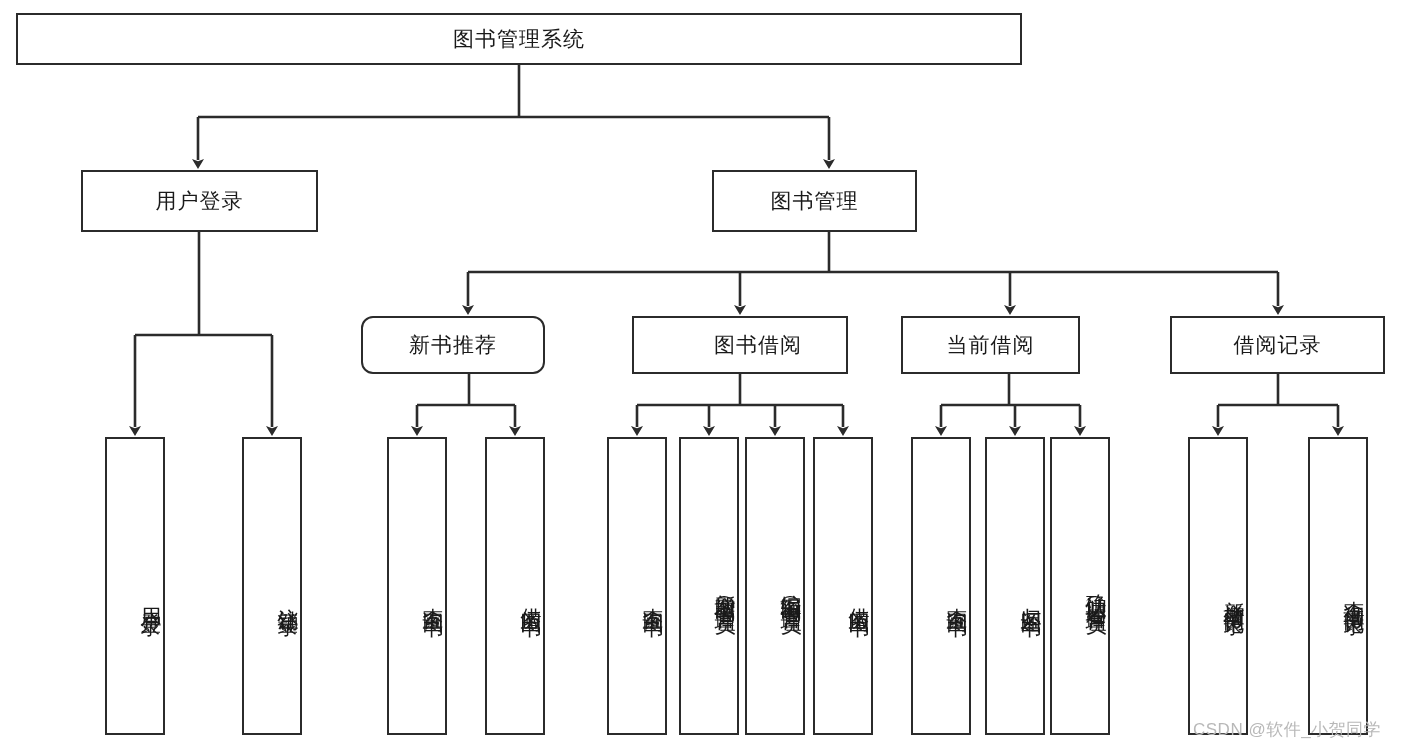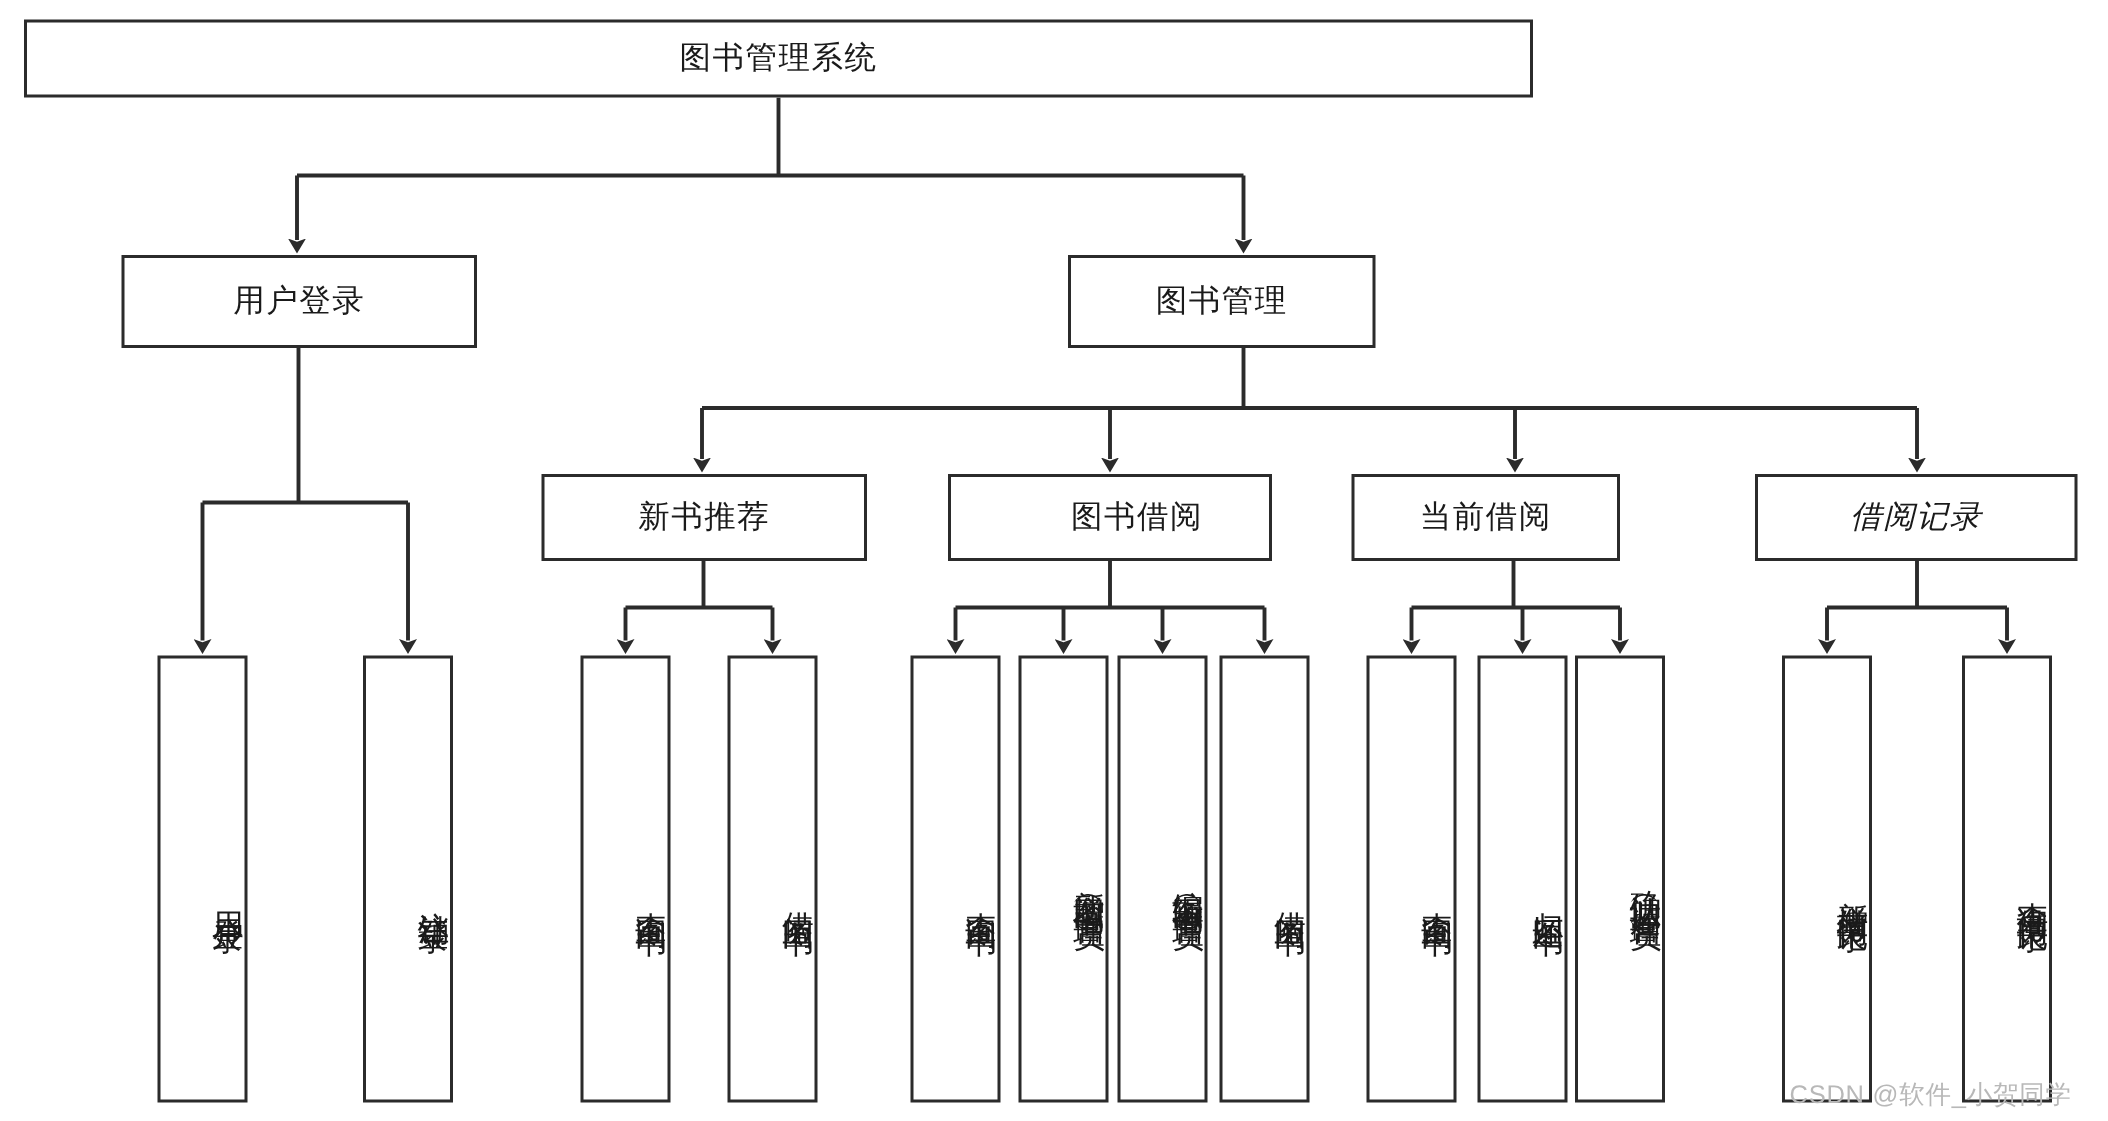--- a/index.html
+++ b/index.html
@@ -125,30 +125,30 @@
     <span>图书管理系统</span>
   </div>
 
   <div class="node horiz" style="left:81px; top:170px; width:237px; height:62px;">
     <span>用户登录</span>
   </div>
   <div class="node horiz" style="left:712px; top:170px; width:205px; height:62px;">
     <span>图书管理</span>
   </div>
 
-  <div class="node horiz" style="left:361px; top:316px; width:217px; height:58px;">
+  <div class="node horiz" style="left:361px; top:316px; width:184px; height:58px;border-radius:12px;">
     <span>新书推荐</span>
   </div>
   <div class="node horiz" style="left:632px; top:316px; width:216px; height:58px;padding-left:36px;">
     <span>图书借阅</span>
   </div>
   <div class="node horiz" style="left:901px; top:316px; width:179px; height:58px;">
     <span>当前借阅</span>
   </div>
-  <div class="node horiz" style="left:1170px; top:316px; width:215px; height:58px;font-style:italic;">
+  <div class="node horiz" style="left:1170px; top:316px; width:215px; height:58px;">
     <span>借阅记录</span>
   </div>
 
   <div class="node vert" style="left:105px; top:437px; width:60px; height:298px;">
     <span class="vtxt">用户登录</span>
   </div>
   <div class="node vert" style="left:242px; top:437px; width:60px; height:298px;">
     <span class="vtxt">注销登录</span>
   </div>
 

